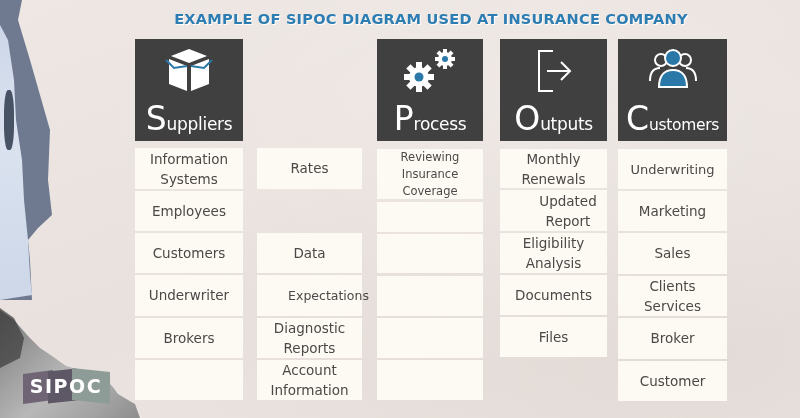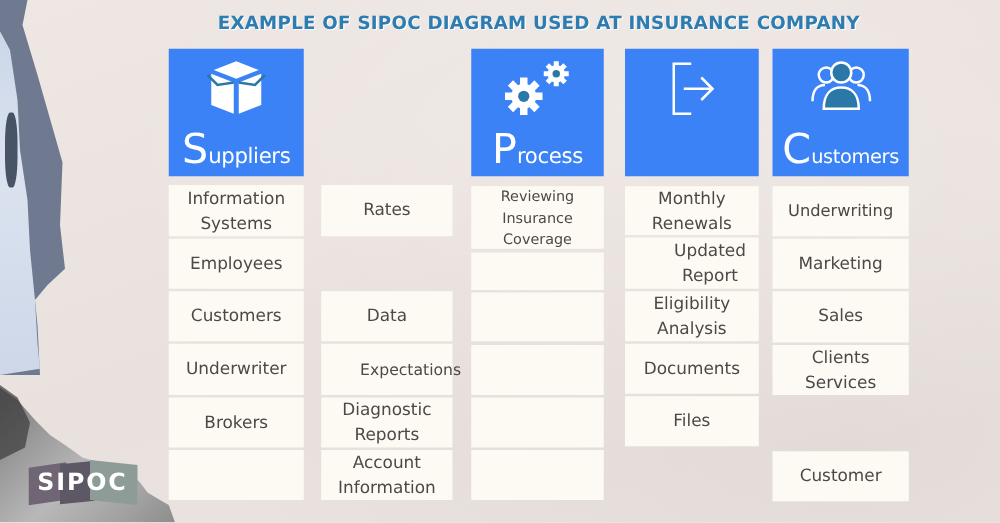--- a/index.html
+++ b/index.html
@@ -55,21 +55,21 @@
     position:absolute; left:135px; top:10px; width:592px; text-align:center;
     font-family:"DejaVu Sans", sans-serif; font-weight:bold;
     font-size:14.6px; color:#2d7db2; letter-spacing:0.2px;
     text-shadow:1px 1px 0 #ffffff;
     white-space:nowrap;
   }
 
   .col { position:absolute; top:39px; }
   .header {
     position:absolute; left:0; top:0; width:100%; height:102px;
-    background:#3b82f6;
+    background:#404040;
   }
   .header .icon { position:absolute; left:50%; top:8px; transform:translateX(-50%); }
   .header .label {
     position:absolute; left:0; right:0; top:62px; text-align:center;
     color:#fff; white-space:nowrap;
     font-family:"DejaVu Sans", sans-serif;
   }
   .header .big { font-size:33px; line-height:36px; vertical-align:baseline; }
   .header .rest { font-size:17px; line-height:36px; vertical-align:baseline; letter-spacing:-0.3px; }
 
@@ -181,20 +181,23 @@
 </div>
 
 <div class="col" style="left:500px;width:107px;height:362px;">
   <div class="header">
     <div class="icon">
       <svg width="46" height="48" viewBox="0 0 46 48">
         <path d="M22 4 L8 4 L8 44 L22 44" fill="none" stroke="#fff" stroke-width="2"></path>
         <path d="M16 24 L38 24 M30 15 L39 24 L30 33" fill="none" stroke="#fff" stroke-width="2"></path>
       </svg>
     </div>
+    <div class="label">
+      <span class="big">O</span><span class="rest">utputs</span>
+    </div>
   </div>
   <div class="cell" style="top:110px;height:39px;line-height:20px;">Monthly Renewals</div>
   <div class="cell" style="top:151px;height:41px;line-height:20px;padding-left:33px;">Updated Report</div>
   <div class="cell" style="top:194px;height:40px;line-height:20px;">Eligibility Analysis</div>
   <div class="cell" style="top:236px;height:40px;">Documents</div>
   <div class="cell" style="top:278px;height:40px;">Files</div>
 </div>
 
 <div class="col" style="left:618px;width:109px;height:362px;">
   <div class="header">
@@ -211,14 +214,15 @@
       </svg>
     </div>
     <div class="label">
       <span class="big">C</span><span class="rest" style="font-size:15.5px;">ustomers</span>
     </div>
   </div>
   <div class="cell" style="top:110px;height:40px;font-size:13px;">Underwriting</div>
   <div class="cell" style="top:152px;height:40px;">Marketing</div>
   <div class="cell" style="top:194px;height:41px;">Sales</div>
   <div class="cell" style="top:237px;height:40px;line-height:20px;">Clients Services</div>
+  <div class="cell" style="top:279px;height:41px;">Broker</div>
   <div class="cell" style="top:322px;height:40px;">Customer</div>
 </div>
 
 </body></html>

